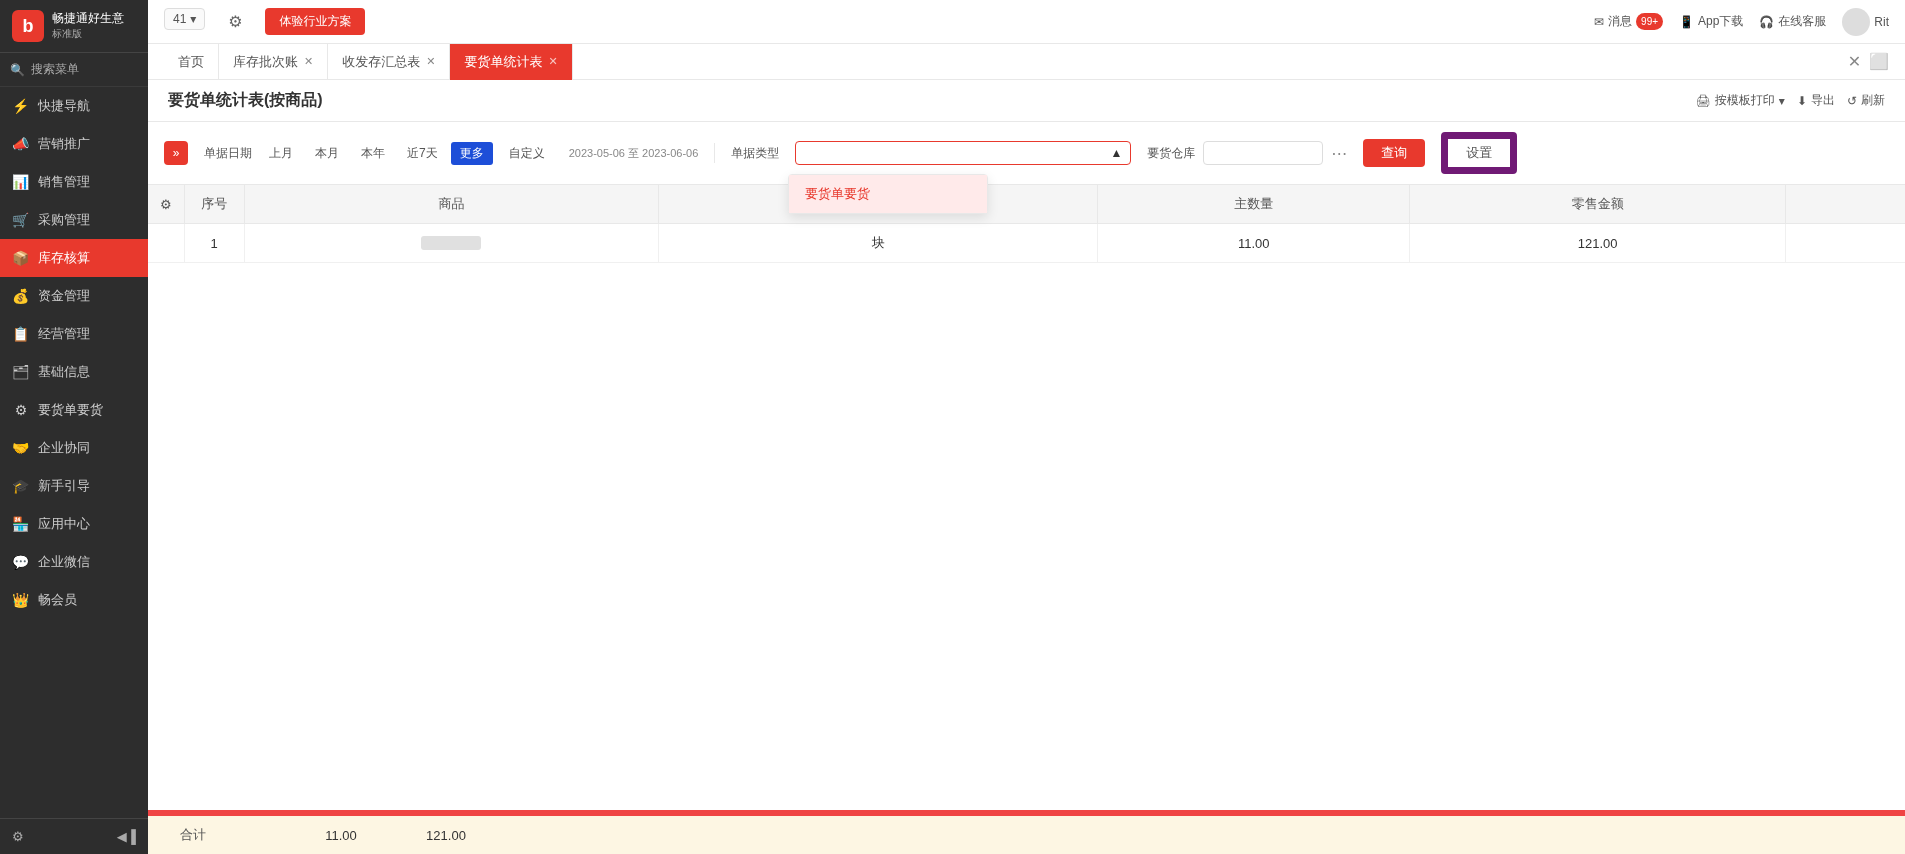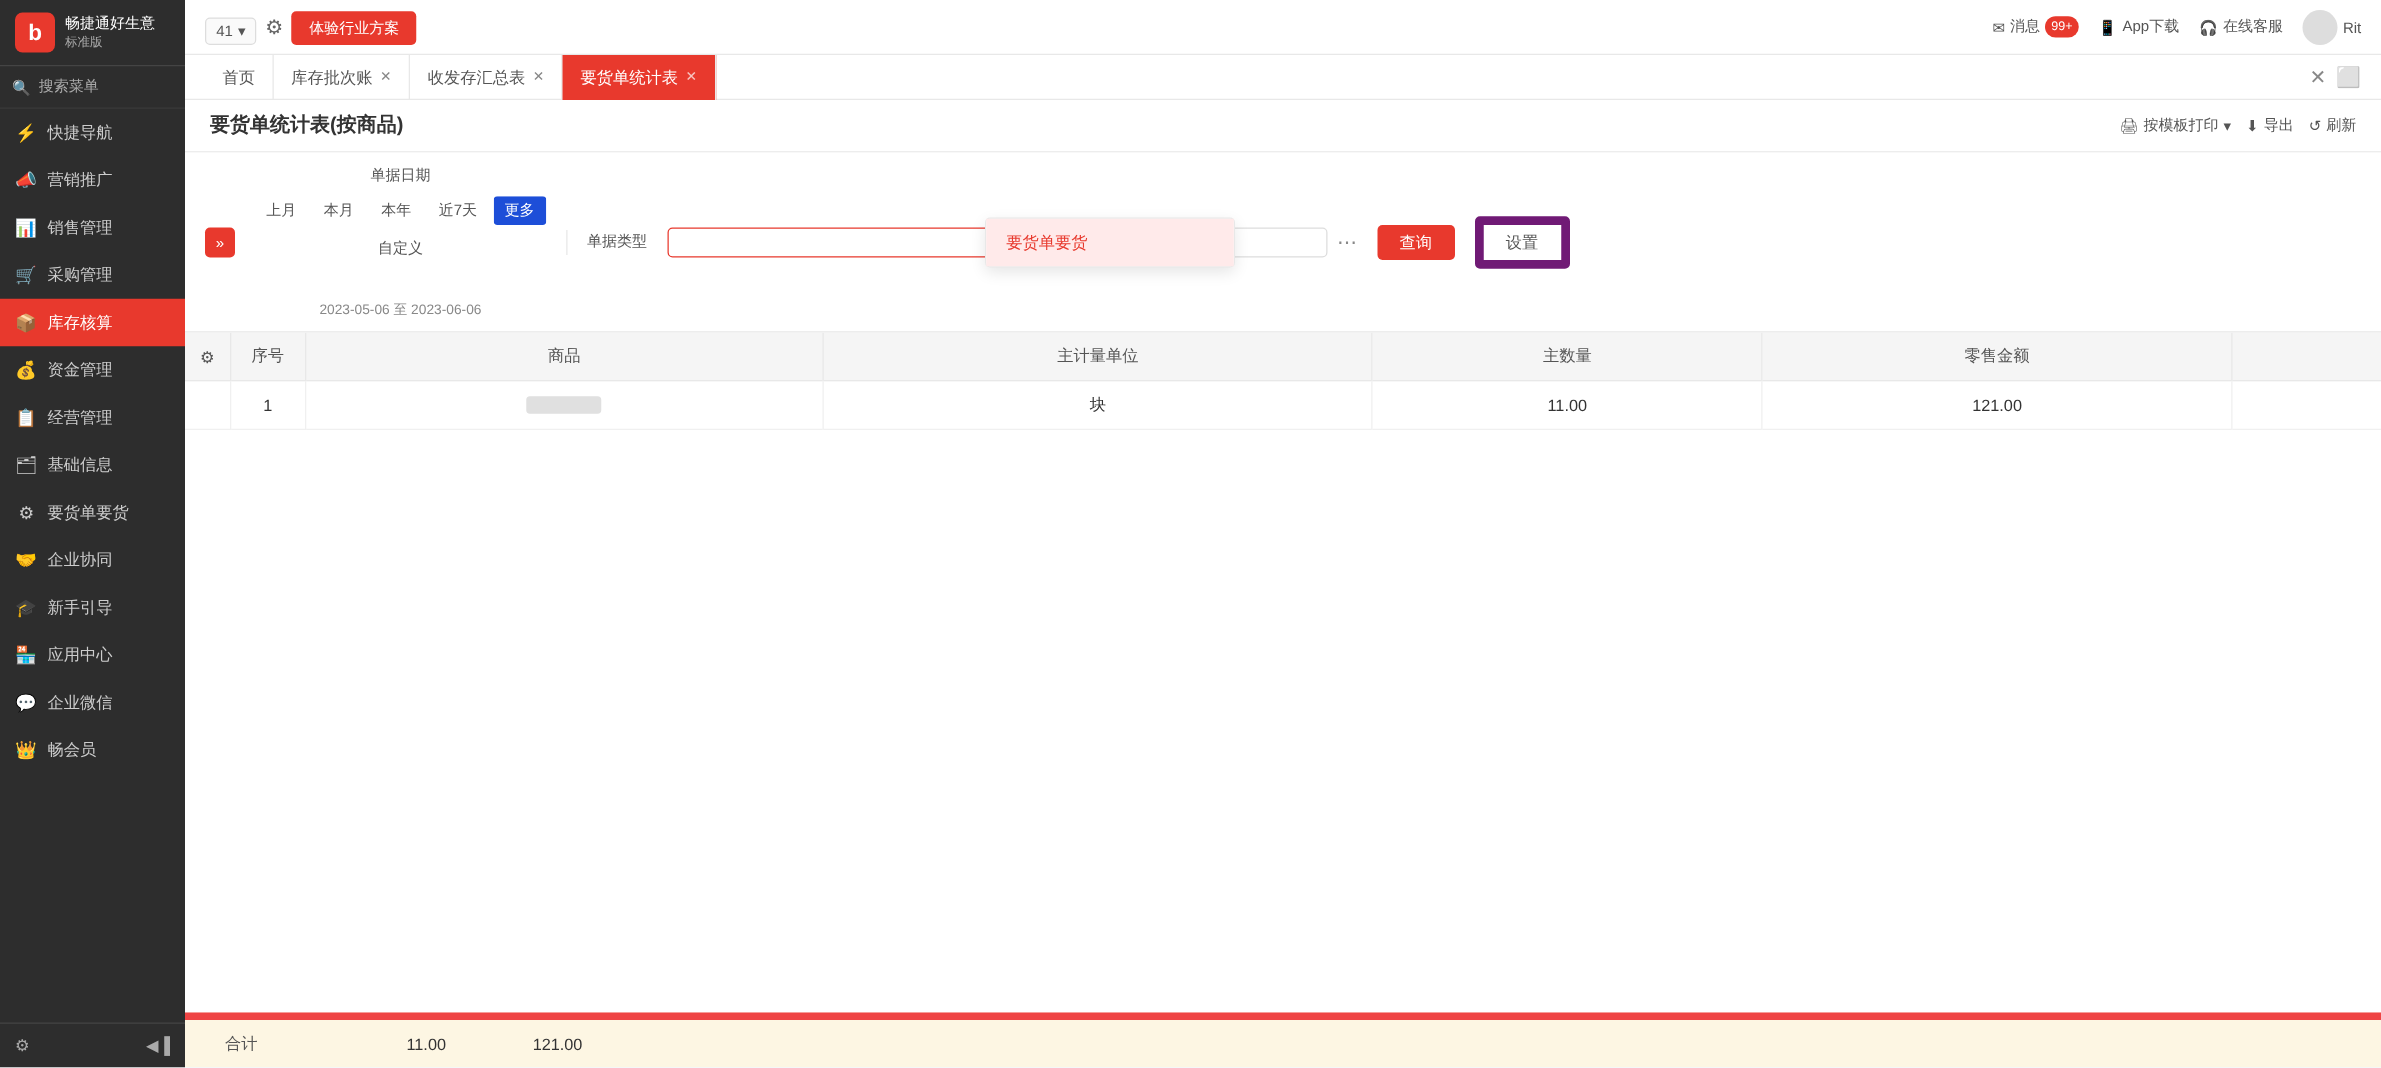--- a/index.html
+++ b/index.html
@@ -92,22 +92,22 @@
       height: 44px;
       display: flex;
       align-items: center;
       padding: 0 16px;
       gap: 12px;
       border-bottom: 1px solid #e8e8e8;
       flex-shrink: 0;
     }
     .top-bar-left {
       display: flex;
-      align-items: flex-end;
-      gap: 0;
+      align-items: flex-start;
+      gap: 16px;
       flex: 1;
     }
     .company-selector {
       display: flex;
       align-items: center;
       gap: 4px;
       border: 1px solid #ddd;
       border-radius: 4px;
       padding: 3px 8px;
       font-size: 12px;
@@ -277,21 +277,20 @@
       display: flex;
       align-items: center;
       justify-content: center;
       cursor: pointer;
       font-size: 12px;
     }
     .filter-group {
       display: flex;
       align-items: center;
       gap: 8px;
-      flex-direction: column;
     }
     .filter-label {
       font-size: 12px;
       color: #555;
       white-space: nowrap;
     }
     .date-quick-btns {
       display: flex;
       gap: 4px;
     }

